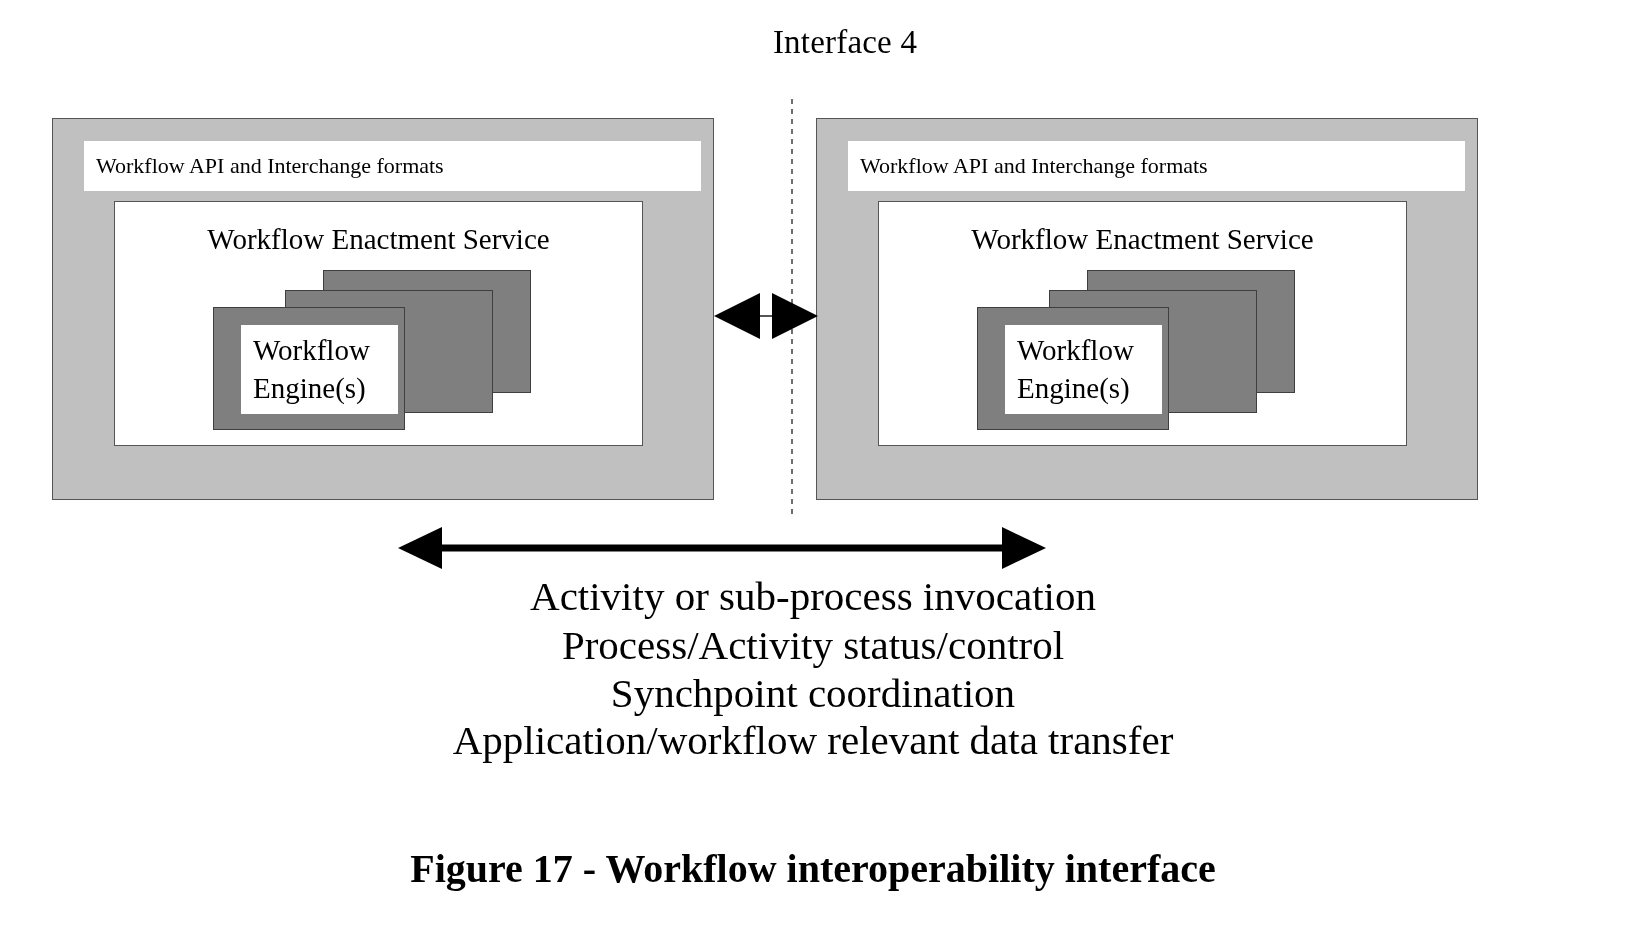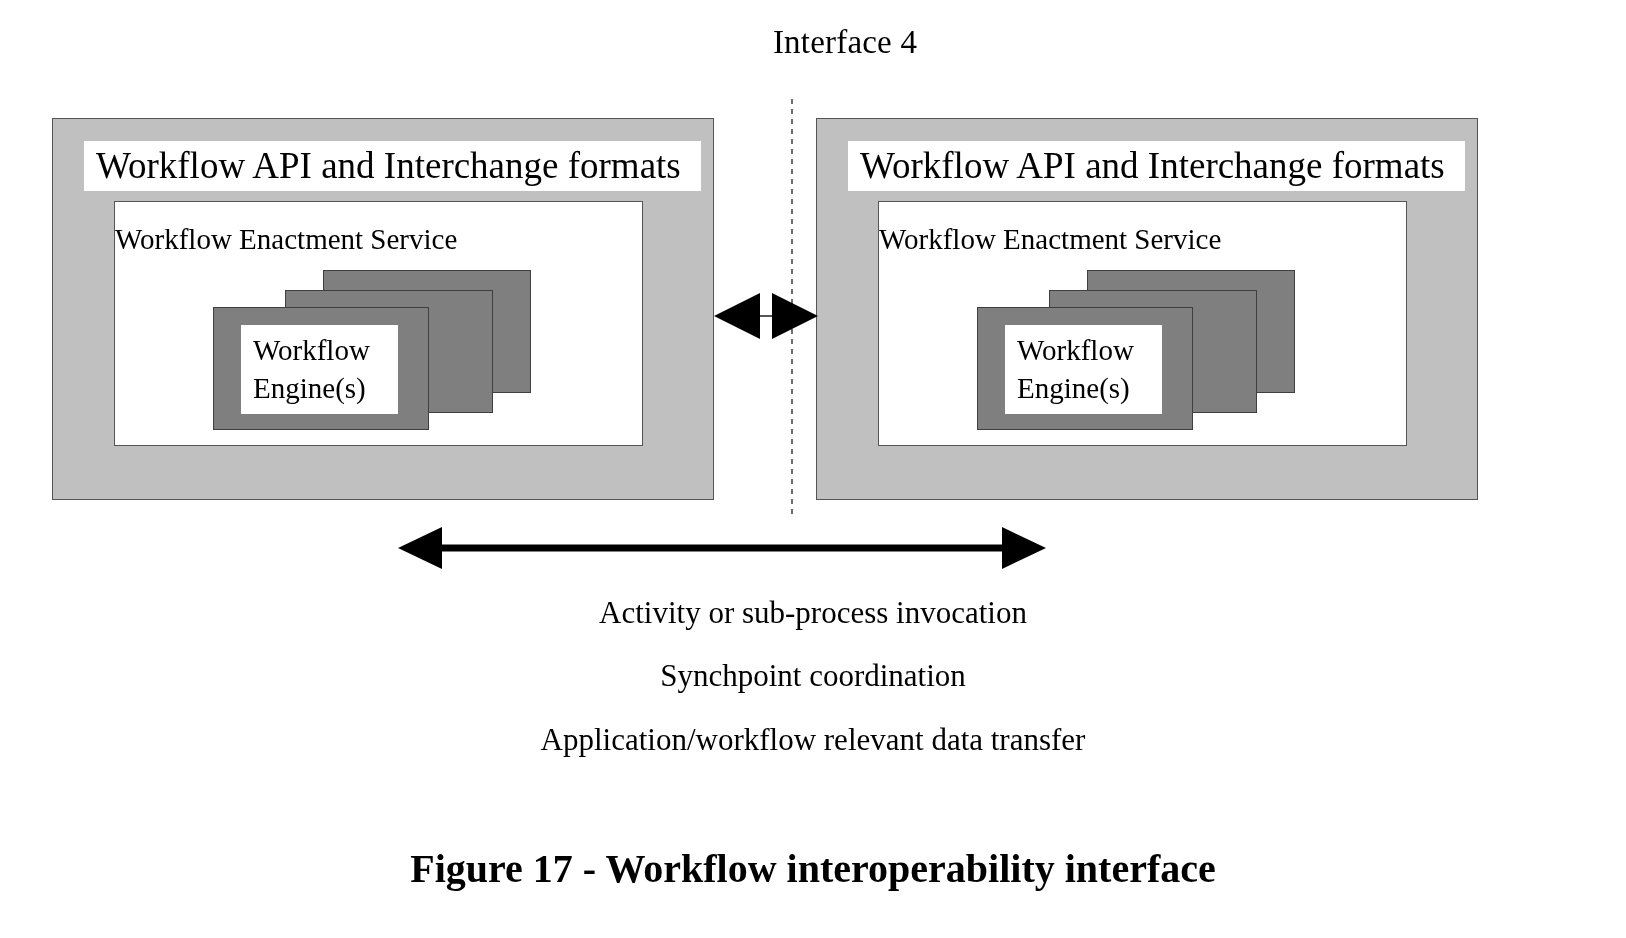--- a/index.html
+++ b/index.html
@@ -51,40 +51,41 @@
     top: 22px;
     width: 617px;
     height: 50px;
     background: #ffffff;
     display: flex;
     align-items: center;
     box-sizing: border-box;
     padding-left: 12px;
   }
   .api-bar .label {
-    font-size: 37px;
+    font-size: 22px;
     line-height: 34px;
     white-space: nowrap;
   }
 
   .enactment-box {
     position: absolute;
     left: 61px;
     top: 82px;
     width: 529px;
     height: 245px;
     background: #ffffff;
     border: 1px solid #555555;
     box-sizing: border-box;
   }
   .enactment-title {
     position: absolute;
     left: 0;
     top: 20px;
     width: 100%;
+    text-align: center;
     font-size: 29px;
     line-height: 34px;
     white-space: nowrap;
   }
 
   
   .engine-stack {
     position: absolute;
     left: 98px;
     top: 68px;
@@ -105,21 +106,21 @@
   }
   .card-mid {
     left: 72px;
     top: 20px;
     width: 208px;
     height: 123px;
   }
   .card-front {
     left: 0px;
     top: 37px;
-    width: 216px;
+    width: 192px;
     height: 123px;
   }
   .engine-inner {
     position: absolute;
     left: 27px;
     top: 17px;
     width: 157px;
     height: 89px;
     background: #ffffff;
     box-sizing: border-box;
@@ -163,24 +164,23 @@
 
   
   .caption-list {
     position: absolute;
     left: 0;
     top: 572px;
     width: 1626px;
     text-align: center;
   }
   .caption-list .cap-line {
-    font-size: 31px;
+    font-size: 41px;
     line-height: 49px;
     white-space: nowrap;
-    margin-top: 16px;
   }
   .caption-list .cap-line.tight {
     line-height: 46px;
   }
 
   
   .figure-caption {
     position: absolute;
     left: 0;
     top: 850px;
@@ -256,19 +256,20 @@
   <div class="long-arrow">
     <svg width="648" height="44" viewBox="0 0 648 44" xmlns="http://www.w3.org/2000/svg">
       <line x1="34" y1="22" x2="614" y2="22" stroke="#000000" stroke-width="7"></line>
       <polygon points="0,22 44,1 44,43" fill="#000000"></polygon>
       <polygon points="648,22 604,1 604,43" fill="#000000"></polygon>
     </svg>
   </div>
 
   <div class="caption-list">
     <div class="cap-line">Activity or sub-process invocation</div>
+    <div class="cap-line">Process/Activity status/control</div>
     <div class="cap-line tight">Synchpoint coordination</div>
     <div class="cap-line">Application/workflow relevant data transfer</div>
   </div>
 
   <div class="figure-caption">Figure 17 - Workflow interoperability interface</div>
 
 </div>
 
 </body></html>

